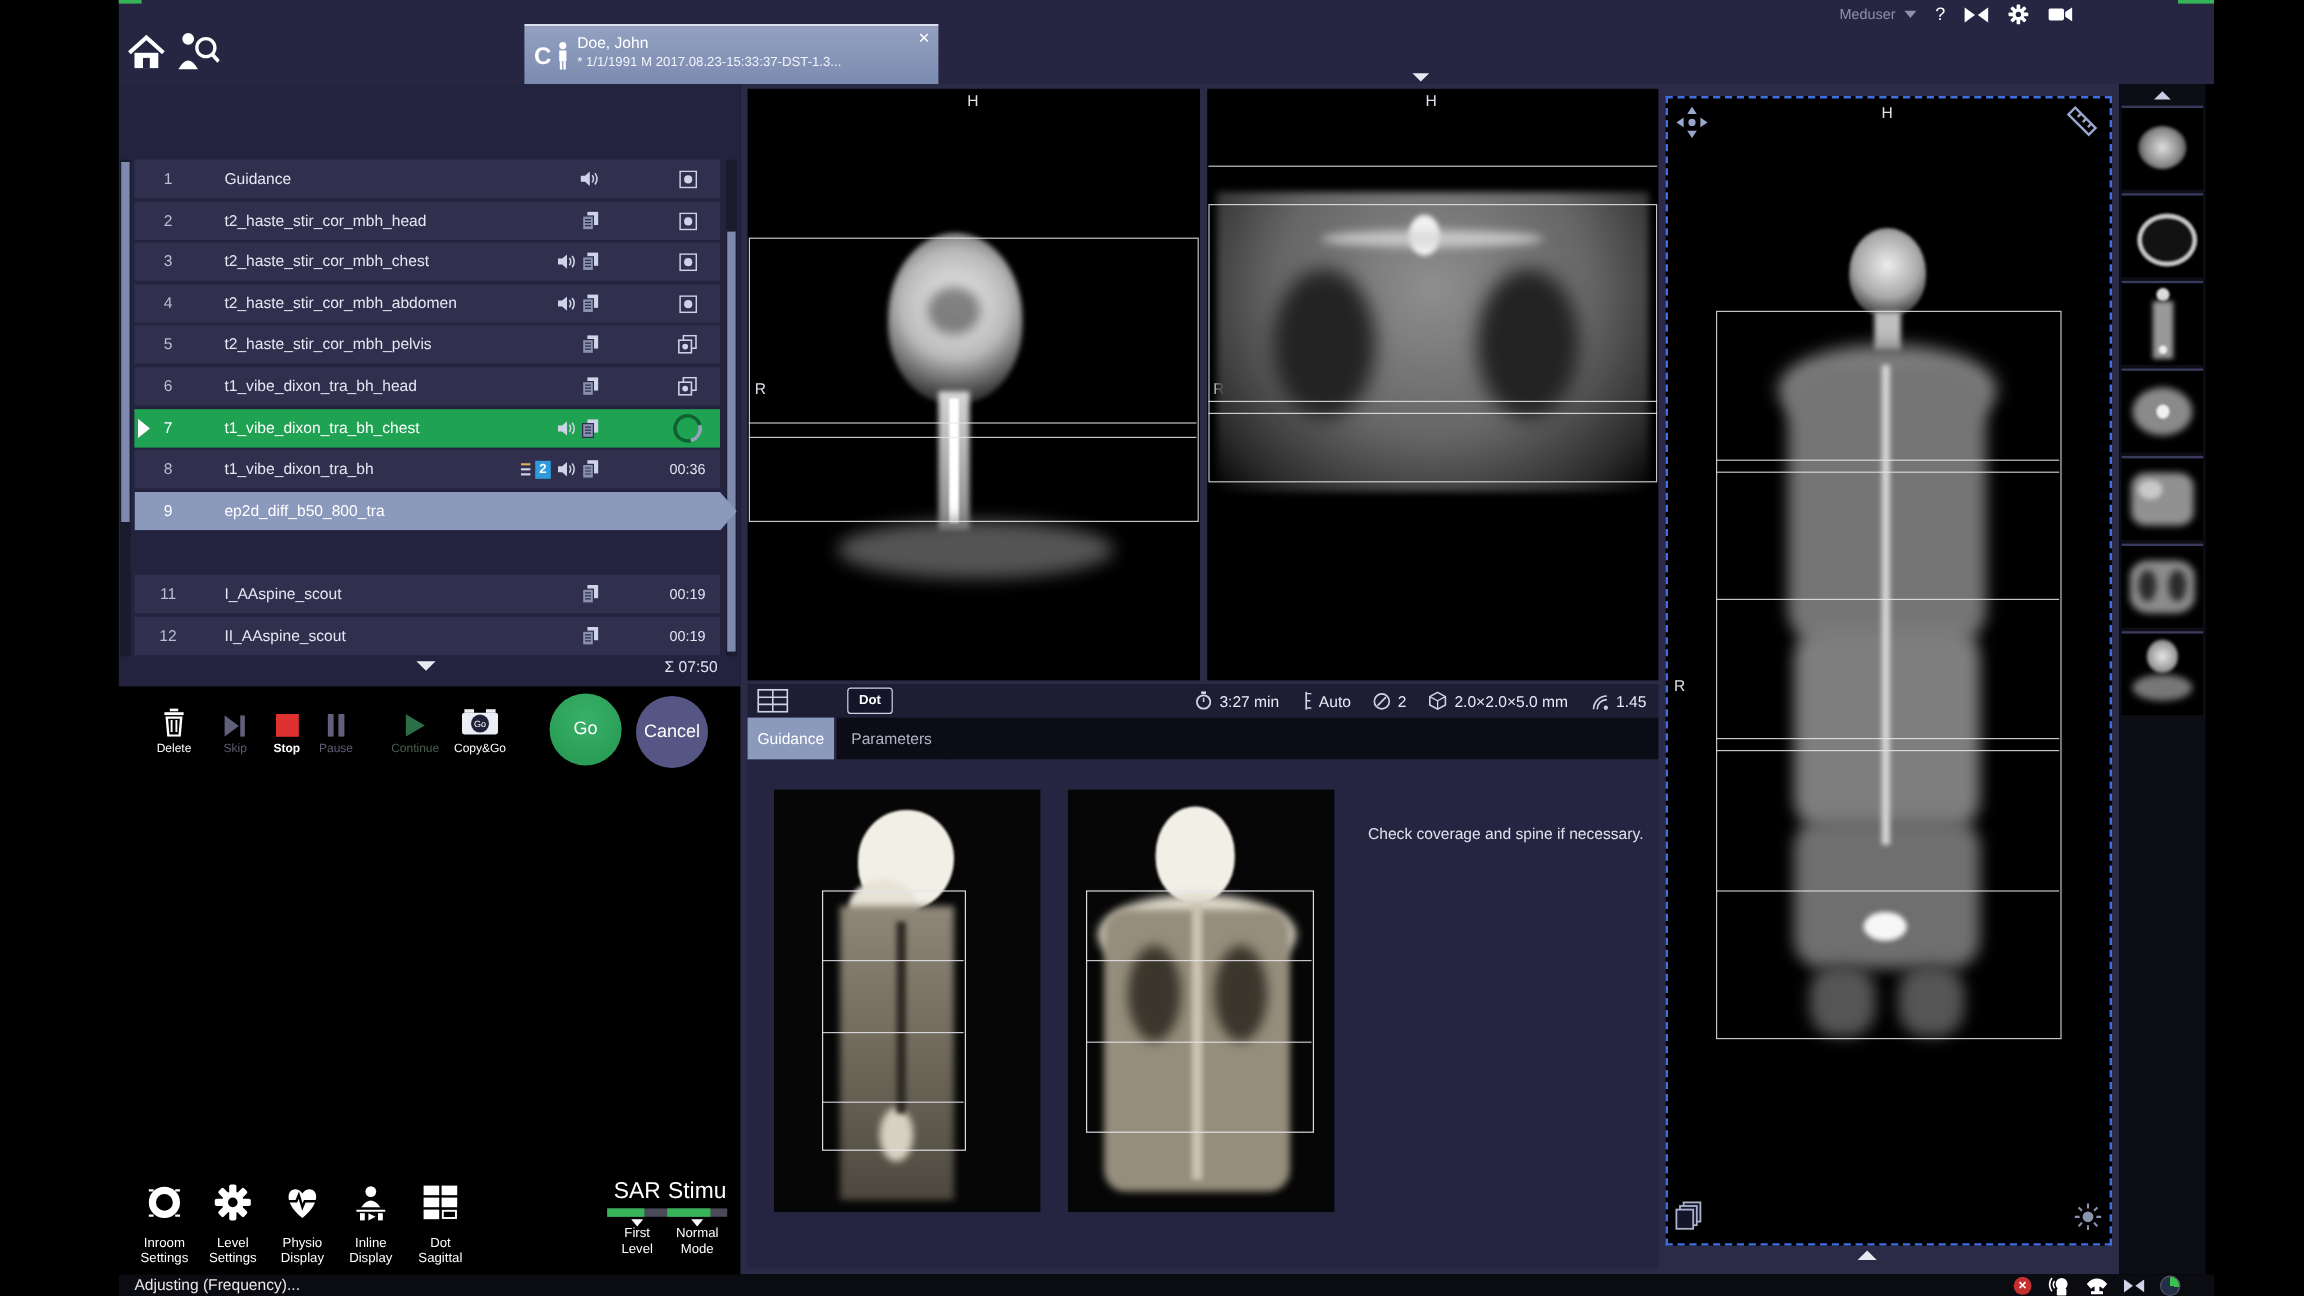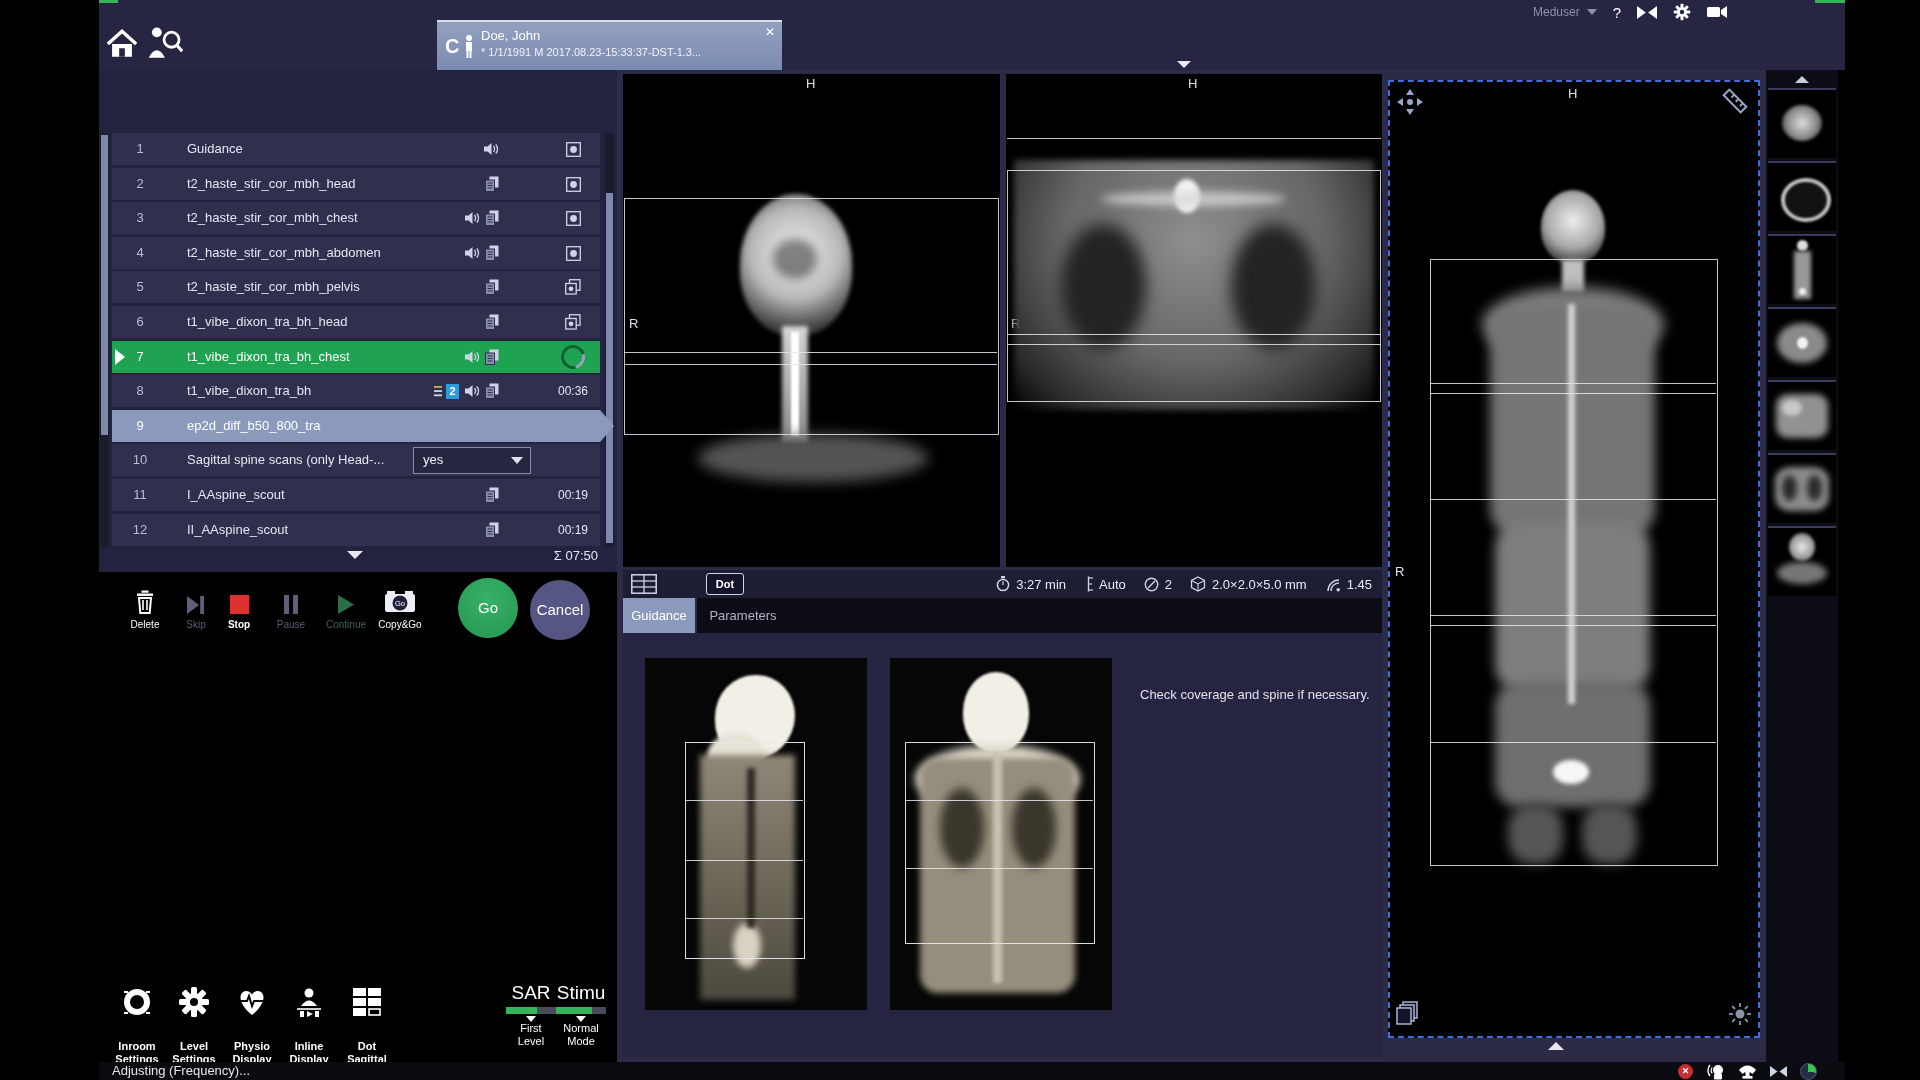--- a/index.html
+++ b/index.html
@@ -46,21 +46,21 @@
   .tbtn .ticon{height:26px;display:flex;justify-content:center;align-items:flex-end;}
   .tlabel{margin-top:5px;font-size:10px;color:#fff;}
   .tlabel.dim{color:#5e5e74;}
   .tlabel.dimg{color:#48604f;}
   .bigbtn{position:absolute;width:60px;height:60px;border-radius:50%;color:#fff;font-size:15px;text-align:center;line-height:60px;}
   #go-btn{background:radial-gradient(circle at 50% 35%,#38b06a,var(--go-green,#2a9e57) 70%);}
   #cancel-btn{background:#565685;}
   
   .btool{position:absolute;width:58px;text-align:center;color:#fff;}
   .btool .bicon{height:34px;display:flex;justify-content:center;align-items:center;}
-  .btool .blbl{font-size:11px;line-height:13px;margin-top:21px;font-weight:bold;}
+  .btool .blbl{font-size:11px;line-height:13px;margin-top:11px;}
   .meter{position:absolute;text-align:center;width:50px;color:#fff;}
   .meter .mtitle{font-size:19px;}
   .mbar{height:7px;background:#4a4a58;margin-top:3px;position:relative;}
   .mfill{position:absolute;left:0;top:0;bottom:0;background:var(--indicator-green,#35b558);}
   .mmark{width:0;height:0;border-left:5px solid transparent;border-right:5px solid transparent;border-top:6px solid #fff;margin:2px auto 0;}
   .mstatus{font-size:11px;line-height:13px;}
   
   #main-region{left:617px;top:70px;width:1149px;height:992px;background:#2b2b47;}
   .viewport{position:absolute;background:#000;}
   .orient{position:absolute;color:#e0e0ea;font-size:13px;}
@@ -343,30 +343,20 @@
         <span class="pright">
           <span>00:36</span>
         </span>
       </div>
       <div class="prow selected" style="top: 277px;">
         <span class="pnum">9</span>
         <span class="pname">ep2d_diff_b50_800_tra</span>
         <span class="picons"></span>
         <span class="pright"></span>
       </div>
-      <div class="prow" style="top: 311px;">
-        <span class="pnum">10</span>
-        <span class="pname">Sagittal spine scans (only Head-...</span>
-        <span class="picons"></span>
-        <span class="pright"></span>
-        <span class="pdrop">
-          <span class="dlabel">yes</span>
-          <span class="dcaret"></span>
-        </span>
-      </div>
       <div class="prow" style="top: 346px;">
         <span class="pnum">11</span>
         <span class="pname">I_AAspine_scout</span>
         <span class="picons">
           <svg width="14" height="16" viewBox="0 0 14 16">
             <rect x="4.5" y="0.5" width="9" height="11" fill="#cfd3e8"></rect>
             <rect x="0.5" y="4" width="9" height="11.5" fill="#8a90b0" stroke="#2e2e4a"></rect>
             <line x1="2.5" y1="7" x2="7.5" y2="7" stroke="#2e2e4a"></line>
             <line x1="2.5" y1="9.5" x2="7.5" y2="9.5" stroke="#2e2e4a"></line>
             <line x1="2.5" y1="12" x2="7.5" y2="12" stroke="#2e2e4a"></line>
@@ -417,21 +407,21 @@
         </svg>
     </div>
     <div class="tlabel dim">Skip</div>
   </div>
   <div class="tbtn" style="left:211px;top:588px;font-weight:bold;">
     <div class="ticon">
       <div style="width:19px;height:19px;background:var(--stop-red,#e03131);"></div>
     </div>
     <div class="tlabel">Stop</div>
   </div>
-  <div class="tbtn" style="left:263px;top:588px;">
+  <div class="tbtn" style="left:252px;top:588px;">
     <div class="ticon">
       <svg width="15" height="19">
           <rect x="0" y="0" width="5" height="19" fill="#60607a"></rect>
           <rect x="9" y="0" width="5" height="19" fill="#60607a"></rect>
         </svg>
     </div>
     <div class="tlabel dim">Pause</div>
   </div>
   <div class="tbtn" style="left:318px;top:588px;">
     <div class="ticon">

